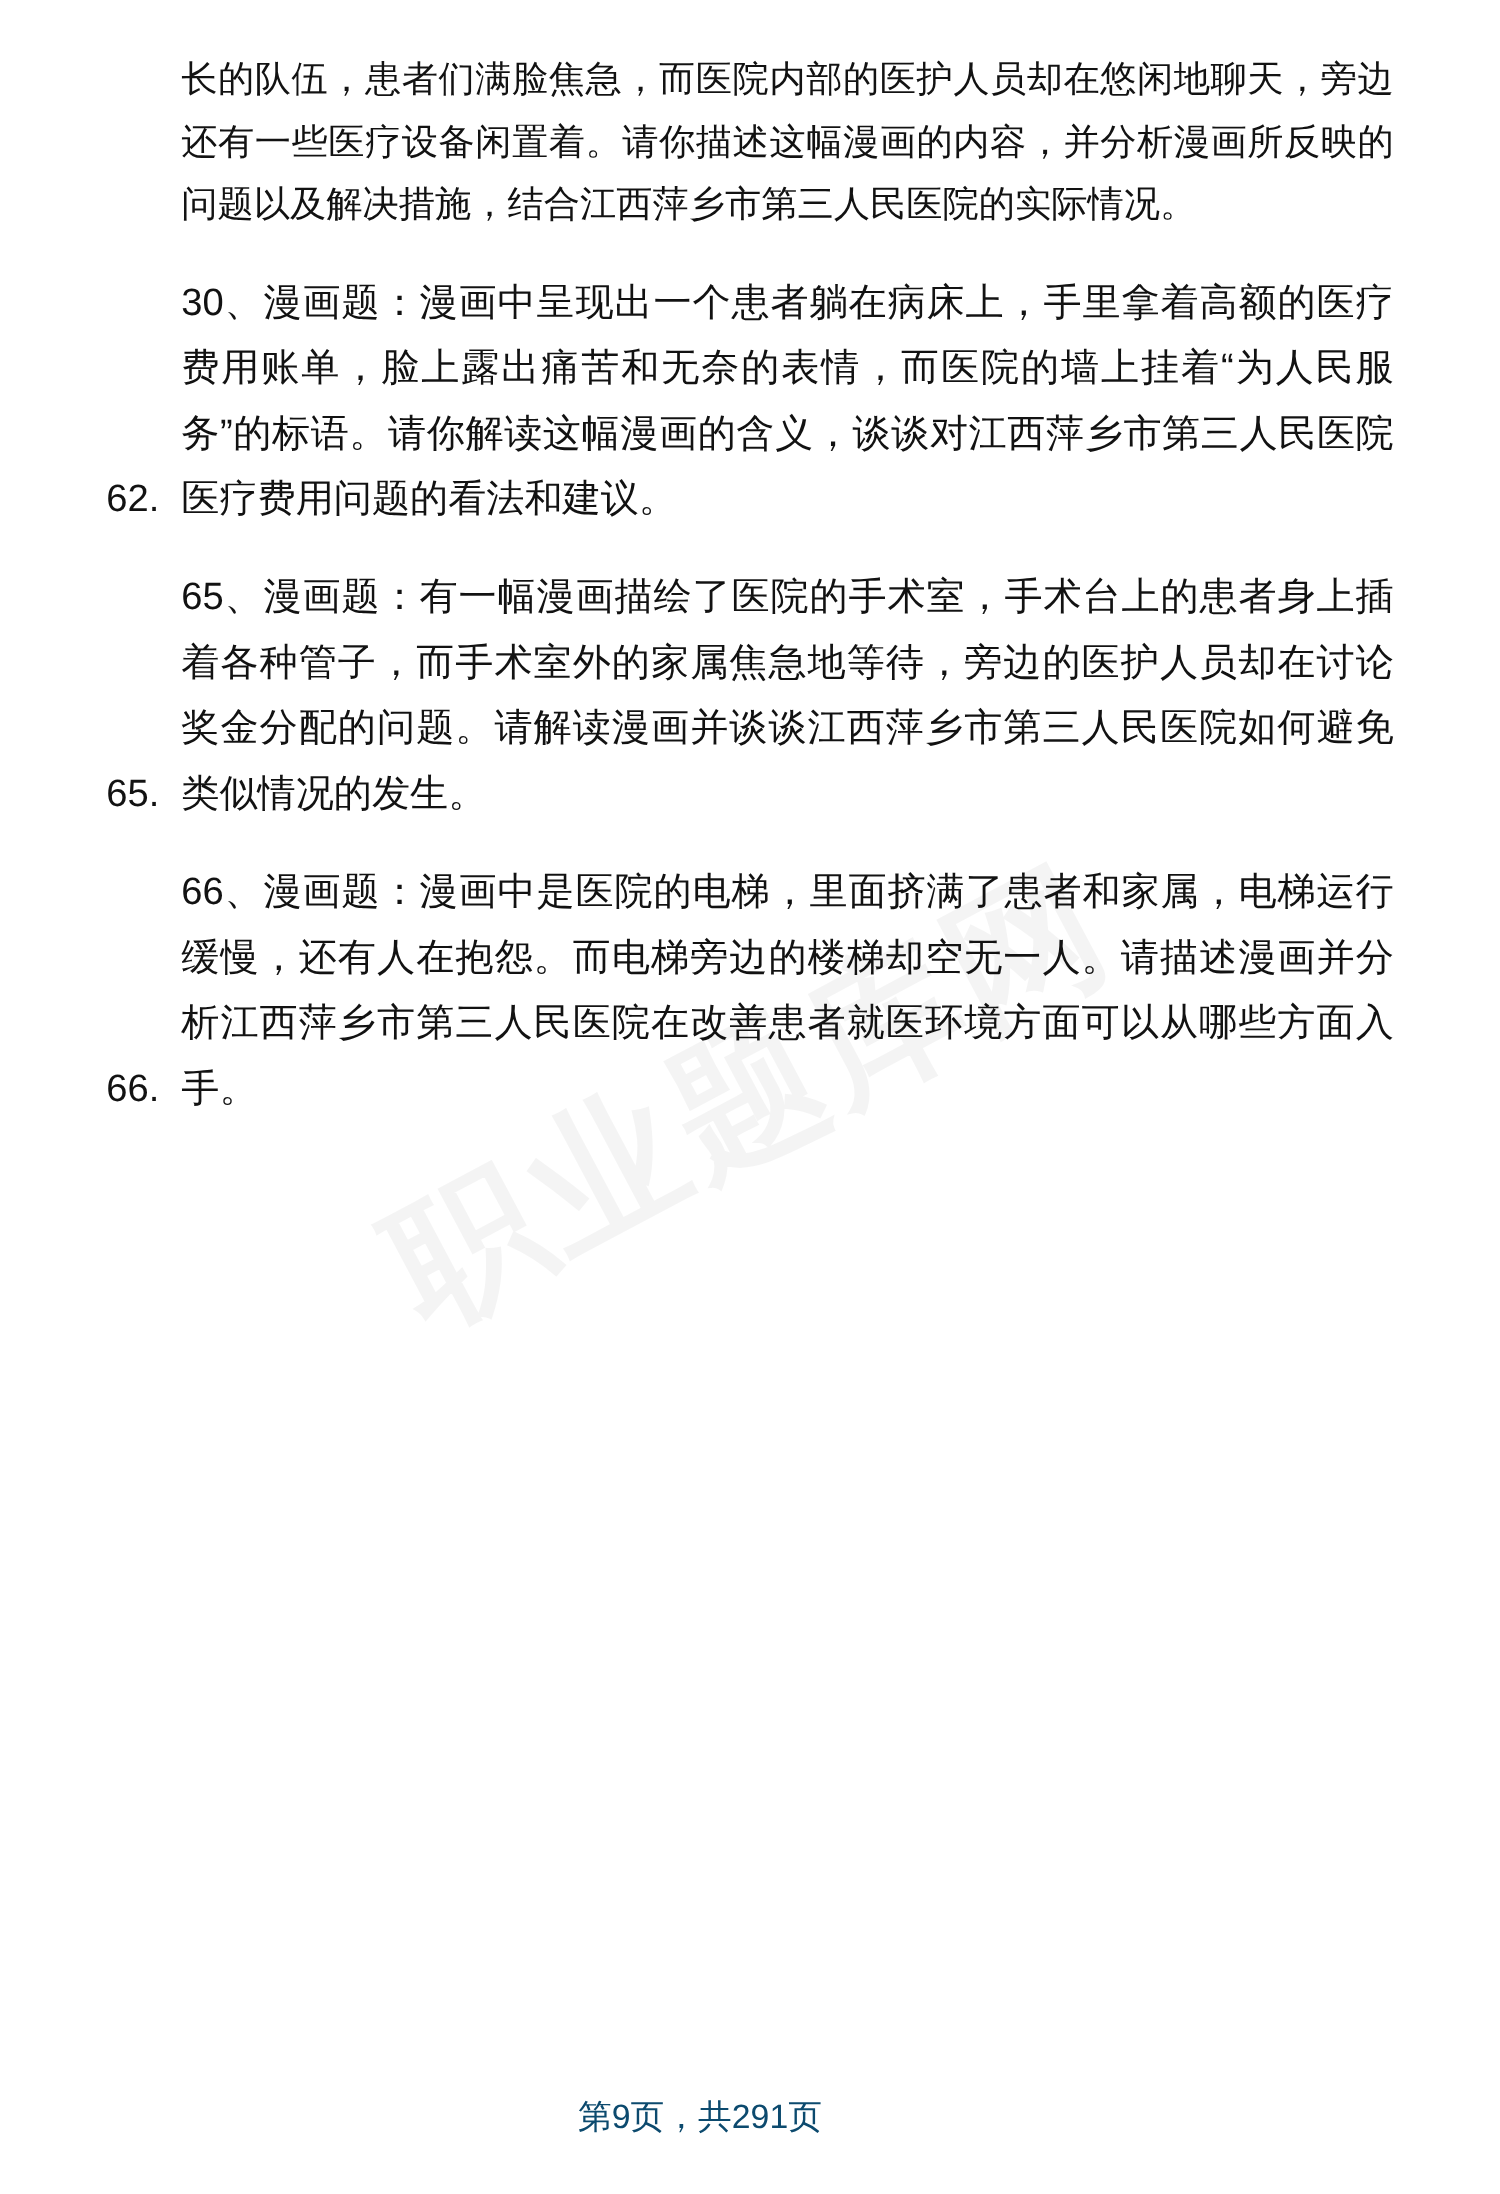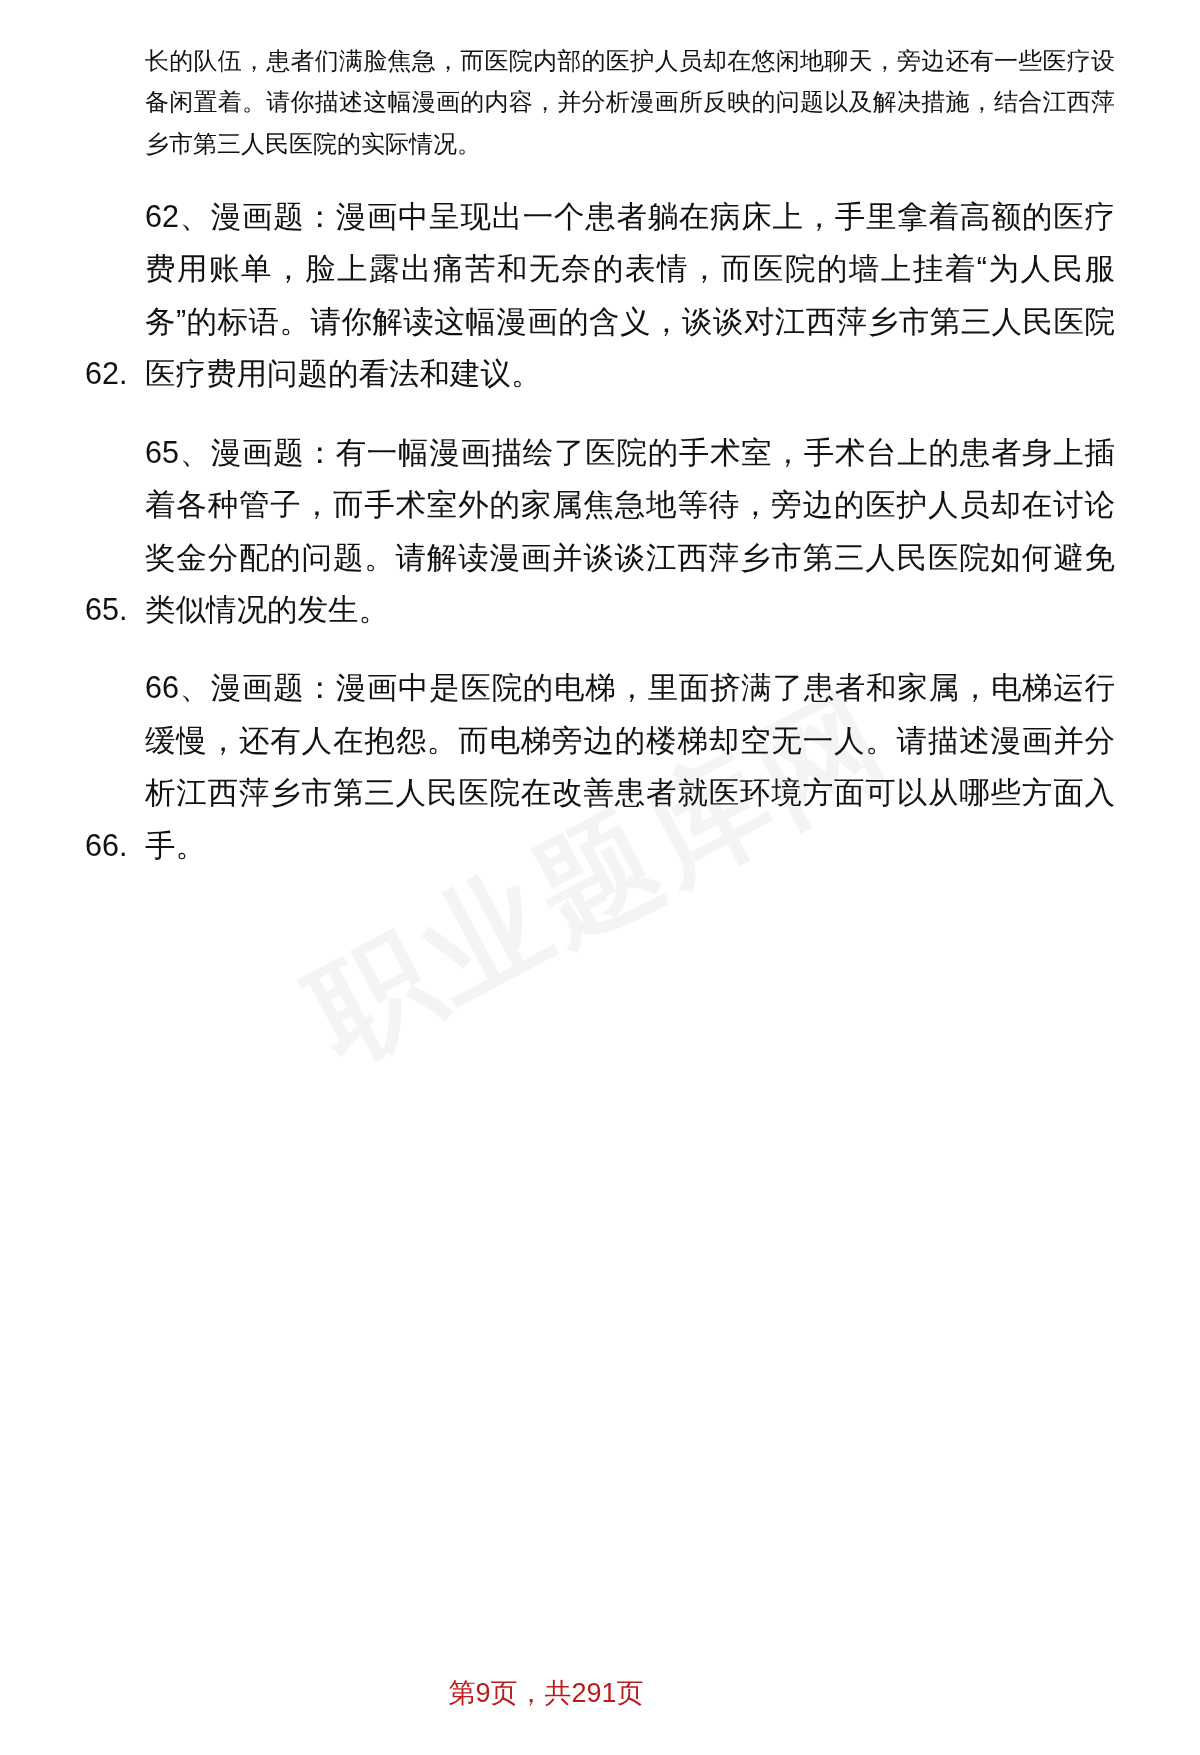--- a/index.html
+++ b/index.html
@@ -42,21 +42,21 @@
     transform: rotate(-28deg);
     white-space: nowrap;
     letter-spacing: 6px;
     font-family: "Liberation Sans", "DejaVu Sans", sans-serif;
   }
   .content {
     position: relative;
     z-index: 1;
   }
   .continued-para {
-    font-size: 24px;
+    font-size: 29px;
     line-height: 1.72;
     text-align: justify;
     text-justify: inter-ideograph;
     margin: 0 0 26px 0;
     padding-left: 60px;
   }
   .qitem {
     display: flex;
     align-items: flex-end;
     margin: 0 0 26px 0;
@@ -70,45 +70,45 @@
   }
   .qtext {
     flex: 1 1 auto;
     font-size: 30.5px;
     line-height: 1.72;
     text-align: justify;
     text-justify: inter-ideograph;
   }
   .footer {
     position: absolute;
-    left: 0;
+    left: 14px;
     bottom: 44px;
     width: 1092px;
     text-align: center;
     font-size: 27px;
-    color: #b91c1c;
+    color: #0c4a6e;
     z-index: 1;
   }
 </style>
 </head>
 <body>
 
 <div class="page">
 
   <div class="watermark">
     <span class="watermark-text">职业题库网</span>
   </div>
 
   <div class="content">
 
     <p class="continued-para">长的队伍，患者们满脸焦急，而医院内部的医护人员却在悠闲地聊天，旁边还有一些医疗设备闲置着。请你描述这幅漫画的内容，并分析漫画所反映的问题以及解决措施，结合江西萍乡市第三人民医院的实际情况。</p>
 
     <div class="qitem">
       <div class="qnum">62.</div>
-      <div class="qtext">62、漫画题：漫画中呈现出一个患者躺在病床上，手里拿着高额的医疗费用账单，脸上露出痛苦和无奈的表情，而医院的墙上挂着“为人民服务”的标语。请你解读这幅漫画的含义，谈谈对江西萍乡市第三人民医院医疗费用问题的看法和建议。</div>
+      <div class="qtext">30、漫画题：漫画中呈现出一个患者躺在病床上，手里拿着高额的医疗费用账单，脸上露出痛苦和无奈的表情，而医院的墙上挂着“为人民服务”的标语。请你解读这幅漫画的含义，谈谈对江西萍乡市第三人民医院医疗费用问题的看法和建议。</div>
     </div>
 
 
 
     <div class="qitem">
       <div class="qnum">65.</div>
       <div class="qtext">65、漫画题：有一幅漫画描绘了医院的手术室，手术台上的患者身上插着各种管子，而手术室外的家属焦急地等待，旁边的医护人员却在讨论奖金分配的问题。请解读漫画并谈谈江西萍乡市第三人民医院如何避免类似情况的发生。</div>
     </div>
 
     <div class="qitem">

